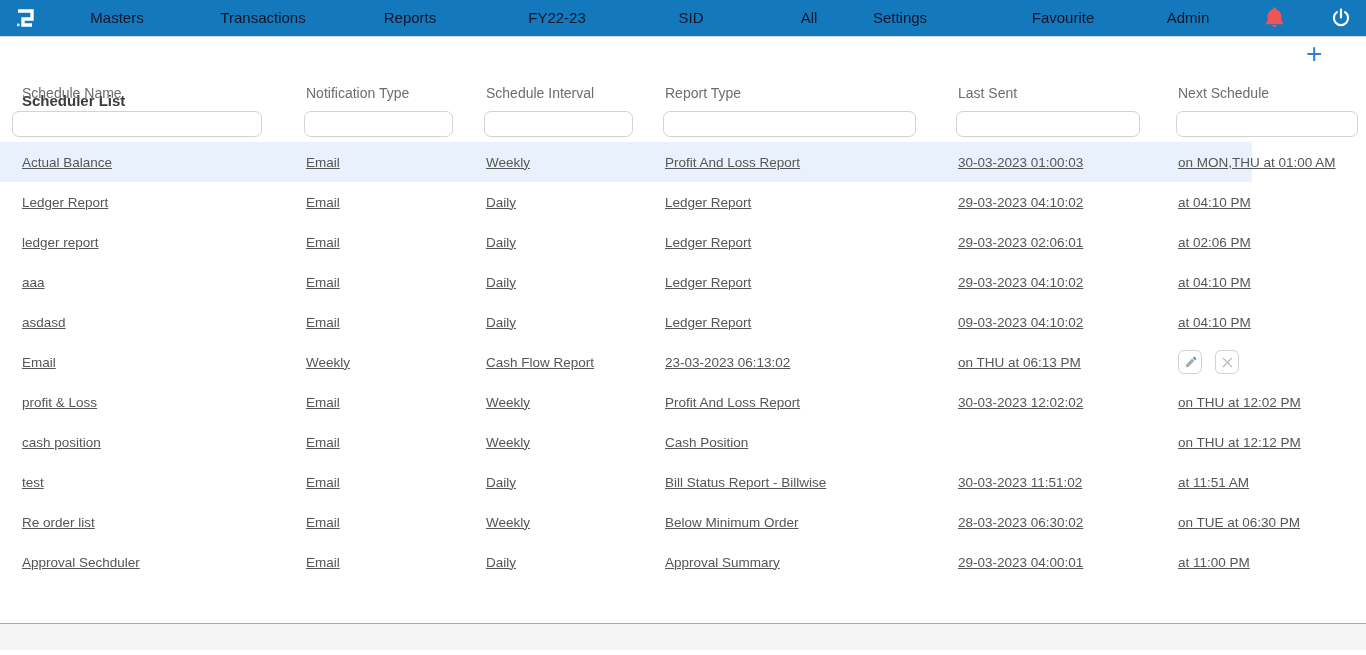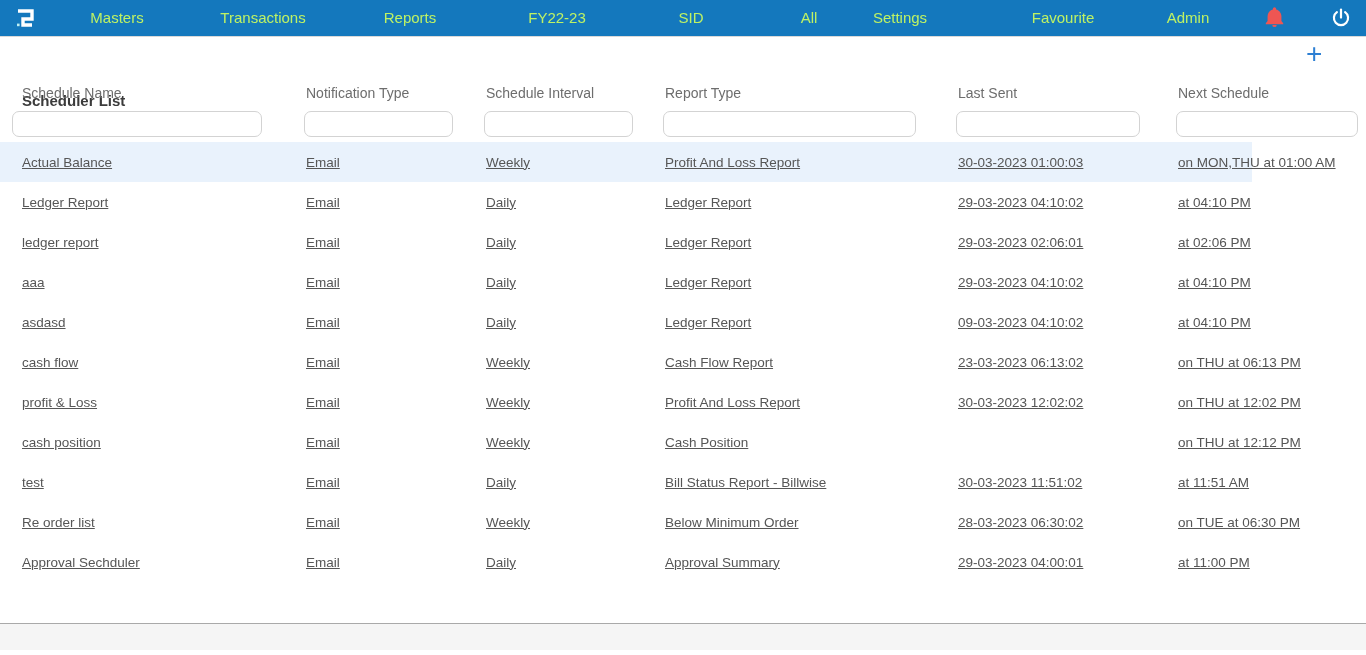--- a/index.html
+++ b/index.html
@@ -16,21 +16,21 @@
     position: absolute; top: 0; left: 0;
     width: 1366px; height: 36px;
     background: #1478bd;
     box-shadow: 0 1px 0 rgba(0,0,0,.15);
   }
   .logo { position: absolute; left: 12px; top: 5px; width: 26px; height: 26px; cursor: pointer; }
   .nav-items { position: absolute; inset: 0; }
   .nav-item {
     position: absolute; top: 0; height: 36px; line-height: 36px;
     transform: translateX(-50%);
-    color: #bef264; font-size: 15px; white-space: nowrap; cursor: pointer;
+    color: #0f172a; font-size: 15px; white-space: nowrap; cursor: pointer;
   }
   div.nav-item:nth-of-type(1) { left: 117px; }
   div.nav-item:nth-of-type(2) { left: 263px; }
   div.nav-item:nth-of-type(3) { left: 410px; }
   div.nav-item:nth-of-type(4) { left: 557px; }
   div.nav-item:nth-of-type(5) { left: 691px; }
   div.nav-item:nth-of-type(6) { left: 809px; }
   div.nav-item:nth-of-type(7) { left: 900px; }
   div.nav-item:nth-of-type(8) { left: 1063px; }
   div.nav-item:nth-of-type(9) { left: 1188px; }
@@ -294,21 +294,20 @@
         </div>
         <div class="icon-btn">
           <svg width="11" height="11" viewBox="0 0 12 12" xmlns="http://www.w3.org/2000/svg">
             <path d="M1.5 1.5 L10.5 10.5 M10.5 1.5 L1.5 10.5" stroke="#b5b5b5" stroke-width="1.4" stroke-linecap="round"></path>
           </svg>
         </div>
       </div>
     </div>
 
     <div class="grid row">
-      <div class="cell">cash flow</div>
       <div class="cell">Email</div>
       <div class="cell">Weekly</div>
       <div class="cell">Cash Flow Report</div>
       <div class="cell">23-03-2023 06:13:02</div>
       <div class="cell">on THU at 06:13 PM</div>
       <div class="actions">
         <div class="icon-btn">
           <svg width="13" height="13" viewBox="0 0 16 16" xmlns="http://www.w3.org/2000/svg">
             <path d="M2.8 10.4 L9.8 3.4 L12.6 6.2 L5.6 13.2 L2.2 13.8 Z" fill="#a9a9a9"></path>
             <path d="M10.6 2.6 L12 1.2 a1.1 1.1 0 0 1 1.6 0 l1.2 1.2 a1.1 1.1 0 0 1 0 1.6 L13.4 5.4 Z" fill="#5b9bd5"></path>

